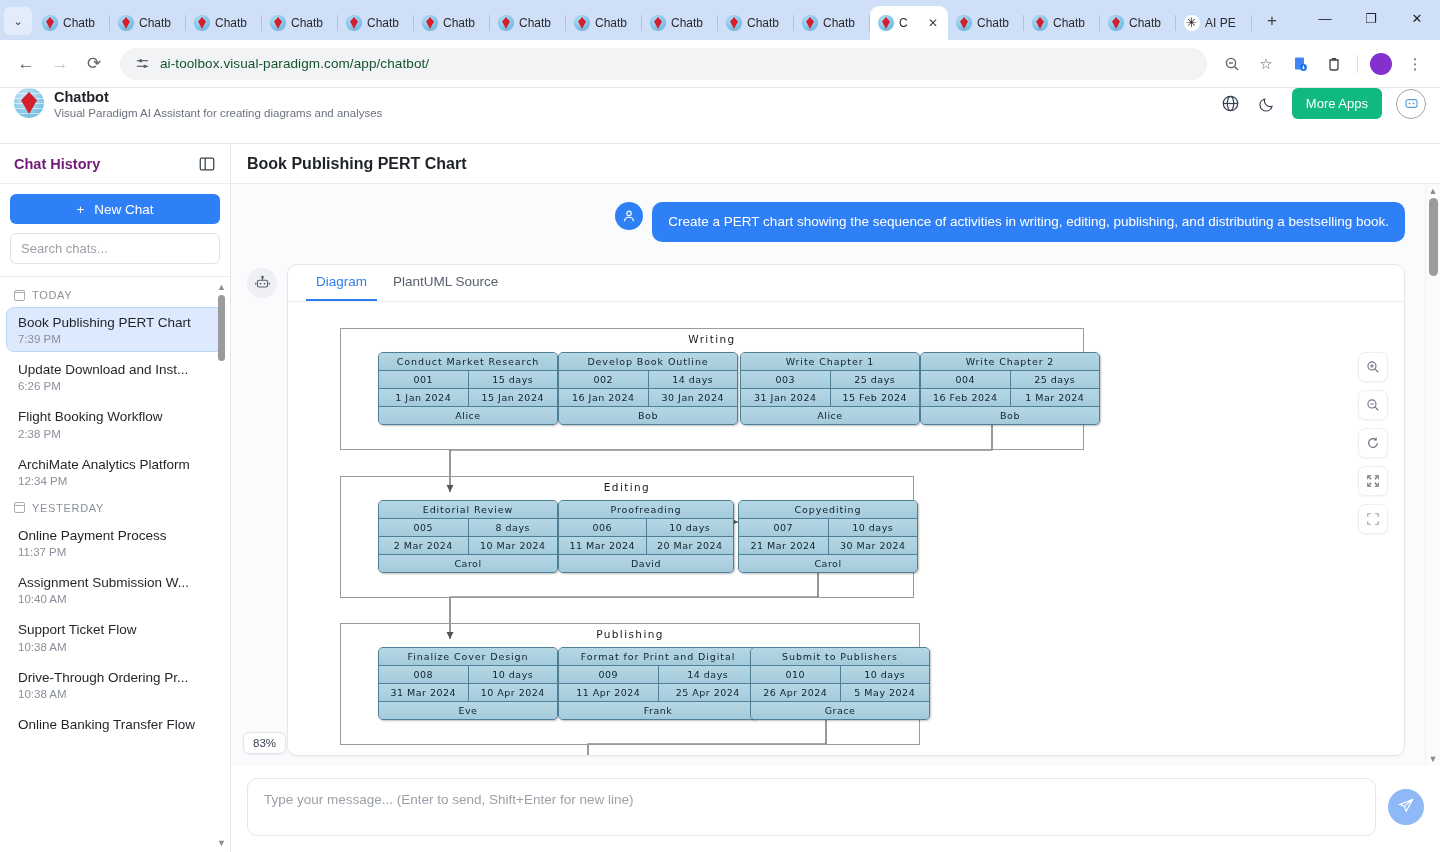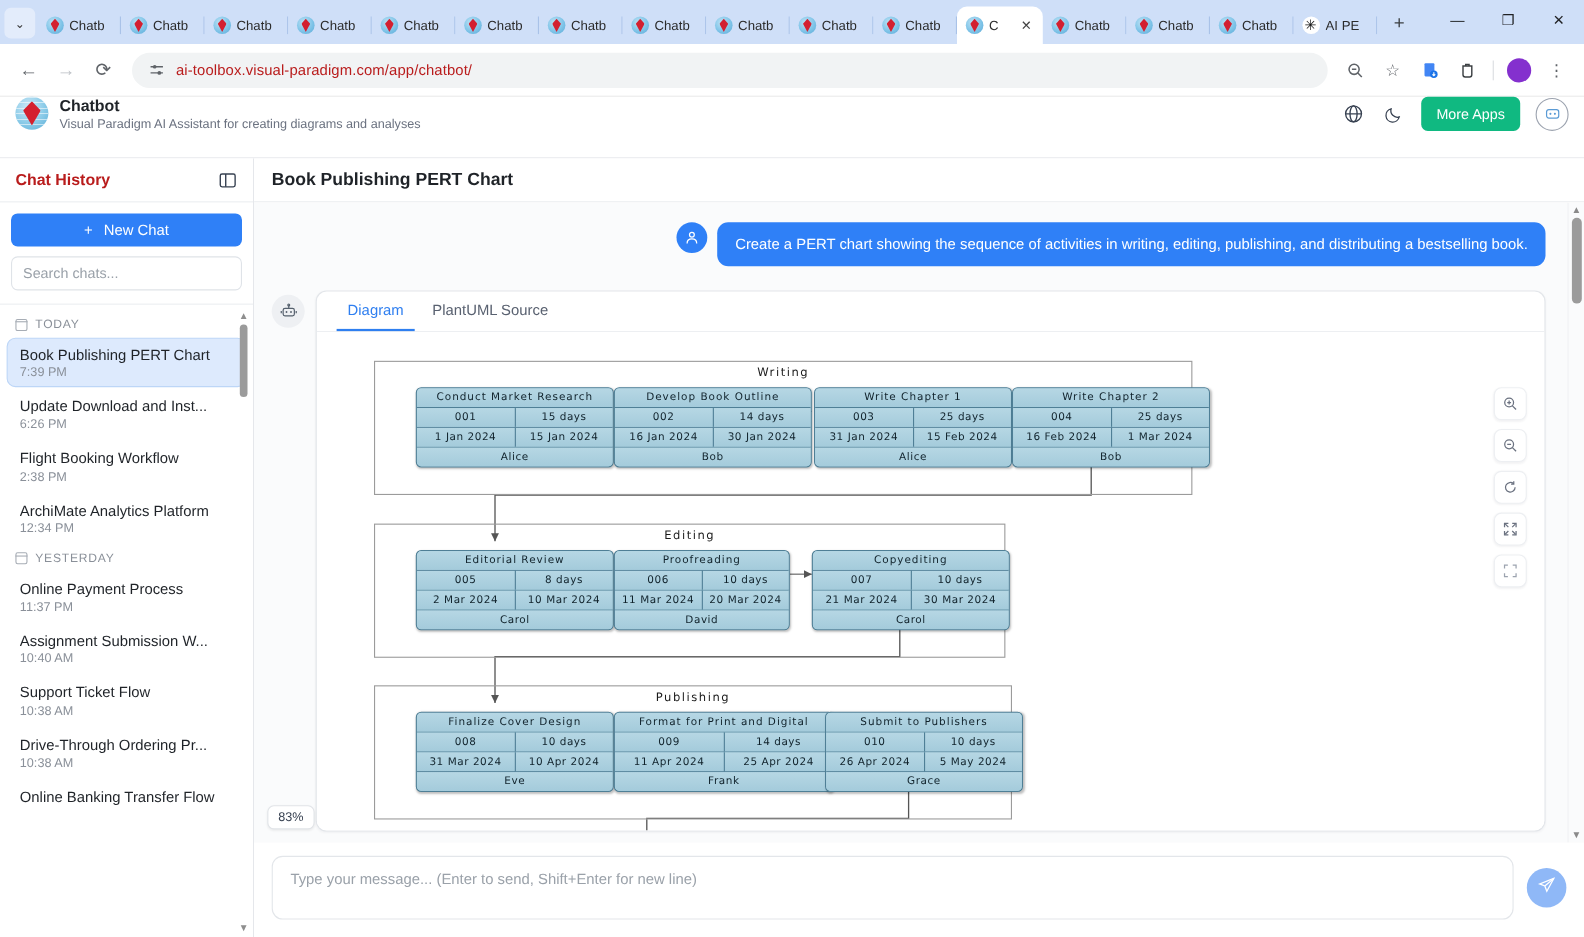--- a/index.html
+++ b/index.html
@@ -53,21 +53,21 @@
     height: 48px; background: #ffffff; display: flex; align-items: center;
     padding: 0 10px; gap: 2px; flex: 0 0 48px; border-bottom: 1px solid #e7e7e7;
   }
   .navbtn { width: 32px; height: 32px; display:flex;align-items:center;justify-content:center;
             color:#5f6368; font-size: 17px; border-radius: 50%; }
   .navbtn.fwd { color: #bdc1c6; }
   .omnibox {
     flex: 1; height: 32px; background: #f1f3f4; border-radius: 16px; display: flex;
     align-items: center; padding: 0 14px; margin: 0 8px; gap: 10px;
   }
-  .omnibox .url { font-size: 13.5px; color: #b91c1c; letter-spacing: .1px; }
+  .omnibox .url { font-size: 13.5px; color: #14532d; letter-spacing: .1px; }
   .icon-sm { width:16px;height:16px;display:flex;align-items:center;justify-content:center;color:#5f6368;}
   .tb-right { display:flex; align-items:center; gap: 4px; }
   .tb-right .navbtn { width: 30px; height: 30px; font-size: 15px; }
   .profile { width:22px;height:22px;border-radius:50%;background:#8430ce;display:flex;
              align-items:center;justify-content:center;color:#fff;font-size:11px; margin: 0 4px;}
   .vsep { width:1px;height:18px;background:#dadce0;margin:0 4px;}
 
   
   .app-header {
     height: 56px; background: #ffffff; display: flex; align-items: flex-start;
@@ -99,21 +99,21 @@
   }
 
   
   .body-split { display: flex; flex: 1; min-height: 0; }
 
   
   .sidebar { width: 231px; border-right: 1px solid #e5e7eb; display:flex; flex-direction:column;
              background:#fff; flex: 0 0 231px; min-height:0; }
   .sb-head { height: 40px; display:flex; align-items:center; padding: 0 14px;
              border-bottom: 1px solid #eceef1; }
-  .sb-title { font-size: 14.5px; font-weight: 700; color:#b91c1c; }
+  .sb-title { font-size: 14.5px; font-weight: 700; color:#701a75; }
   .sb-collapse { margin-left:auto; width:18px;height:18px;color:#374151; }
   .sb-actions { padding: 10px 10px 12px; border-bottom: 1px solid #eceef1; }
   .new-chat {
     width: 100%; height: 30px; background:#2f80f7; color:#fff; border:none; border-radius:6px;
     font-size:13.5px; font-family:inherit; display:flex;align-items:center;justify-content:center;gap:10px;
   }
   .search-chats {
     width:100%; height:31px; margin-top:9px; border:1px solid #dfe3e8; border-radius:6px;
     padding: 0 10px; font-size:13px; font-family:inherit; color:#374151; background:#fff;
   }
@@ -602,21 +602,21 @@
                         <div class="c">8 days</div>
                       </div>
                       <div class="r">
                         <div class="c">2 Mar 2024</div>
                         <div class="c">10 Mar 2024</div>
                       </div>
                       <div class="r">
                         <div class="c">Carol</div>
                       </div>
                     </div>
-                    <div class="node" style="left: 218px; top: 188px; width: 160px;">
+                    <div class="node" style="left: 218px; top: 188px; width: 176px;">
                       <div class="r">
                         <div class="c title">Proofreading</div>
                       </div>
                       <div class="r">
                         <div class="c">006</div>
                         <div class="c">10 days</div>
                       </div>
                       <div class="r">
                         <div class="c">11 Mar 2024</div>
                         <div class="c">20 Mar 2024</div>

